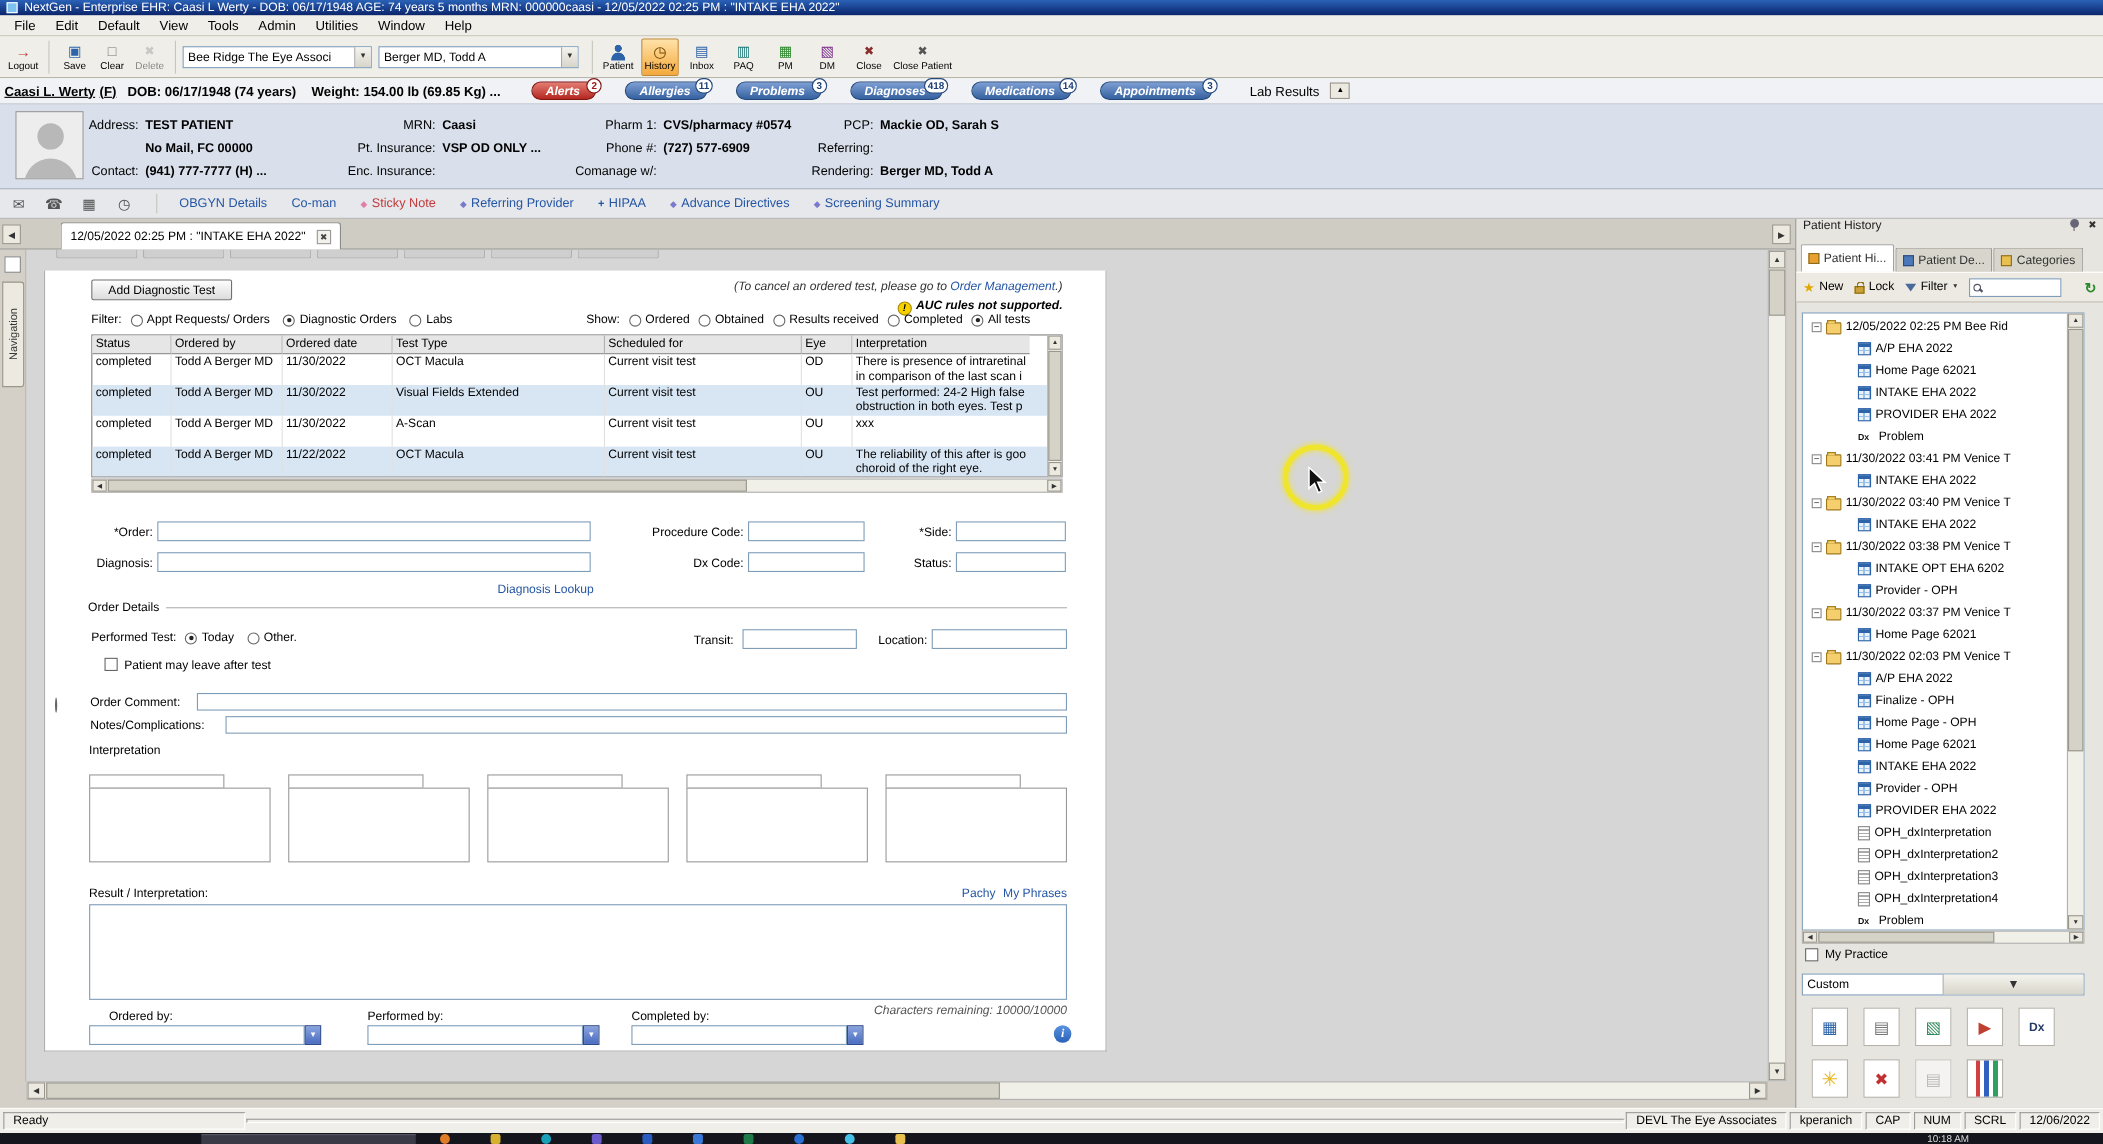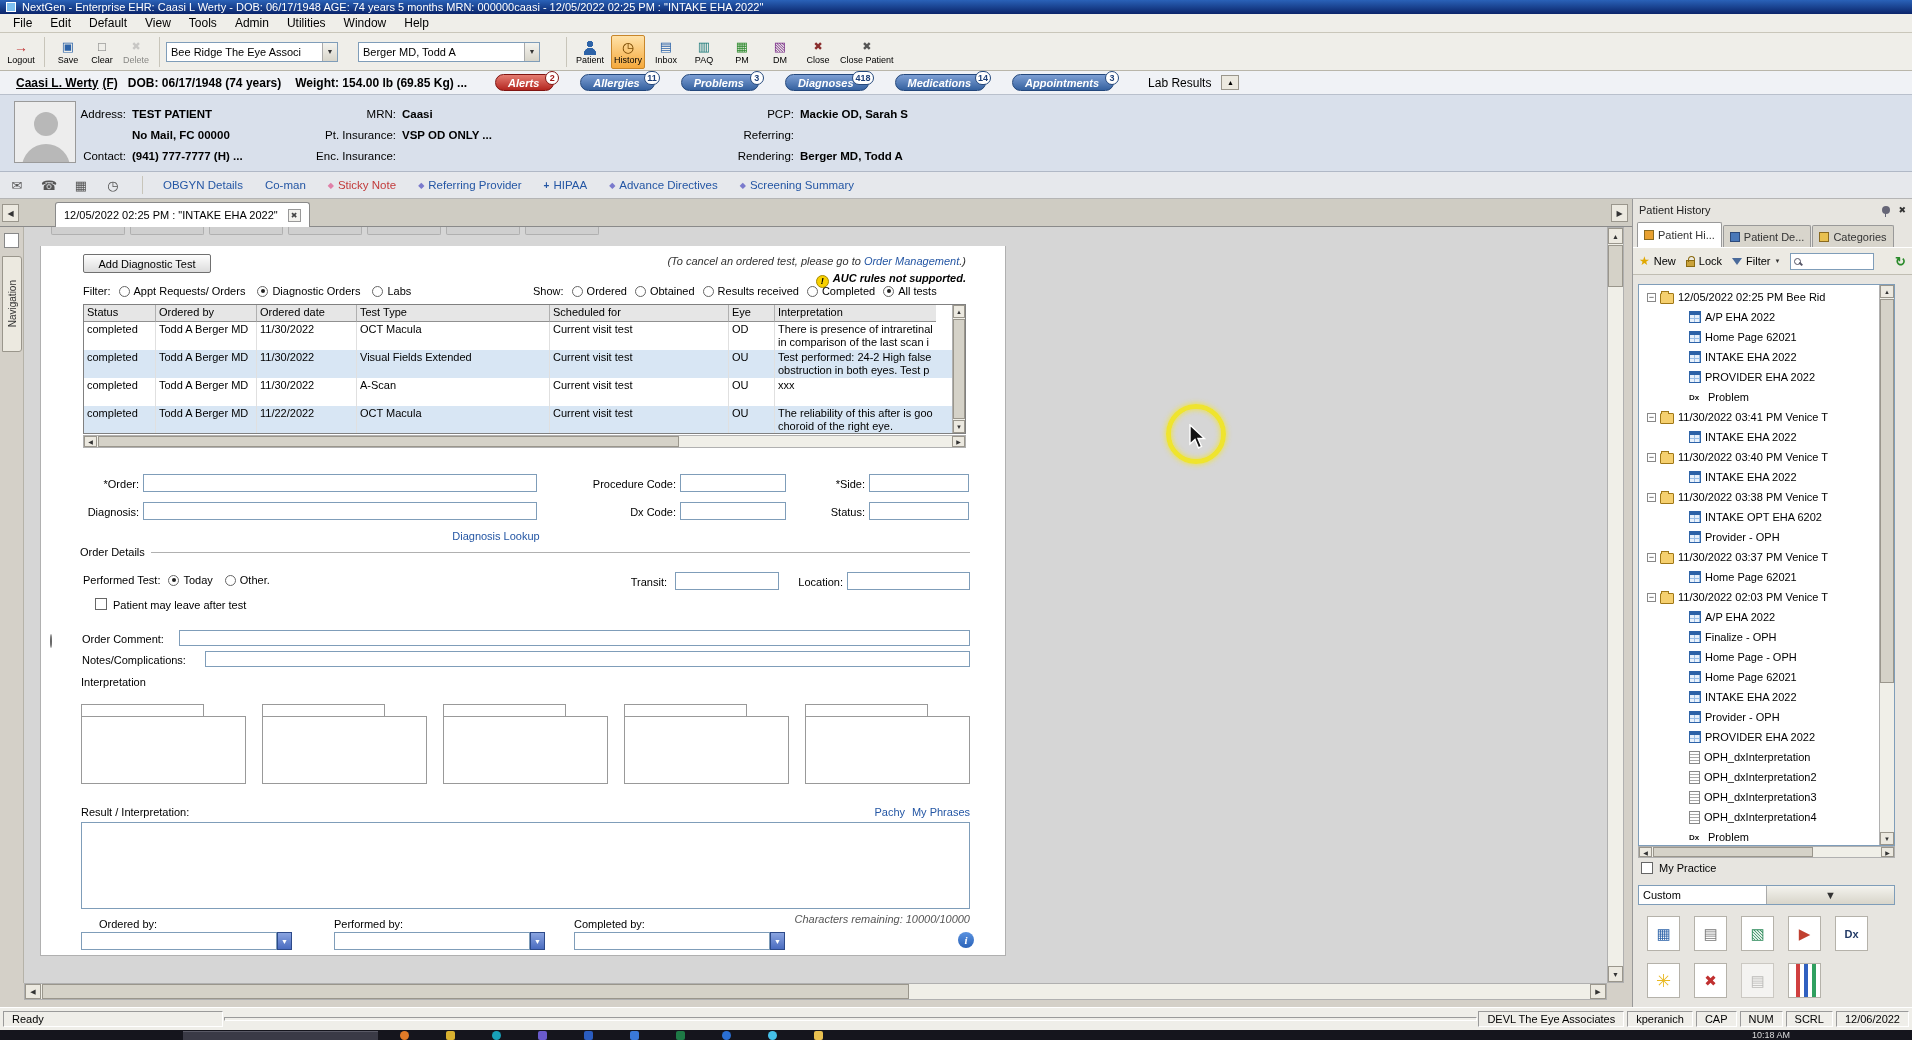--- a/index.html
+++ b/index.html
@@ -21,25 +21,25 @@
 .delete-icon::before{content:"✖";color:#999;font-size:11px;}
 .patient-icon{background:radial-gradient(circle at 8px 5px,#2d63a8 0 3px,transparent 3.5px),radial-gradient(circle at 8px 15px,#2d63a8 0 6px,transparent 6.5px);}
 .history-icon::before{content:"◷";color:#7a4a00;font-size:14px;}
 .inbox-icon::before{content:"▤";color:#2d63a8;}
 .paq-icon::before{content:"▥";color:#1d7a7a;}
 .pm-icon::before{content:"▦";color:#2d8a2d;}
 .dm-icon::before{content:"▧";color:#7a2d8a;}
 .close-icon::before{content:"✖";color:#8a2d2d;font-size:11px;}
 .close-patient-icon::before{content:"✖";color:#555;font-size:11px;}
 .tsep{width:1px;height:30px;background:#c8c5ba;margin:0 6px;flex:none;}
-.combo{height:20px;background:#fff;border:1px solid #7f9db9;display:flex;align-items:center;margin-right:20px;}
+.combo{height:20px;background:#fff;border:1px solid #7f9db9;display:flex;align-items:center;margin-right:6px;}
 .combo-text{flex:1;font-size:11px;padding:0 4px;white-space:nowrap;overflow:hidden;}
 .combo-arrow{width:15px;height:18px;background:linear-gradient(#f4f3ee,#d8d5ca);border-left:1px solid #aaa;font-size:7px;display:flex;align-items:center;justify-content:center;color:#333;}
 
-.banner{height:24px;background:#f0f2f6;border-bottom:1px solid #b9c0cc;display:flex;align-items:center;padding-left:16px;font-size:12px;white-space:nowrap;}
+.banner{height:24px;background:#f0f2f6;border-bottom:1px solid #b9c0cc;display:flex;align-items:center;padding-left:4px;font-size:12px;white-space:nowrap;}
 .pname{font-weight:bold;text-decoration:underline;margin-right:4px;}
 .psex{font-weight:bold;text-decoration:underline;margin-right:10px;}
 .pbold{font-weight:bold;margin-right:14px;}
 .badges{display:flex;gap:26px;margin-left:14px;align-items:center;}
 .pill{position:relative;height:17px;border-radius:9px;padding:0 14px 0 12px;display:flex;align-items:center;color:#fff;font-weight:bold;font-size:11px;font-style:italic;}
 .pill.blue{background:linear-gradient(#7d9fd4,#35619f);border:1px solid #24487c;}
 .pill.red{background:linear-gradient(#e57d72,#b32620);border:1px solid #801512;}
 .pill-cnt{position:absolute;right:-6px;top:-4px;min-width:14px;height:14px;padding:0 2px;border-radius:8px;background:#fff;border:1px solid #24487c;color:#1d3f77;font-size:9px;font-weight:bold;font-style:normal;display:flex;align-items:center;justify-content:center;}
 .pill.red .pill-cnt{color:#a01818;border-color:#801512;}
 .labres{margin-left:34px;font-size:12px;}
@@ -131,21 +131,21 @@
 .dropbtn{width:15px;height:18px;background:linear-gradient(#8aa4e0,#4a6cc0);border:1px solid #2d4a8a;color:#fff;font-size:7px;display:flex;align-items:center;justify-content:center;}
 .infoico{width:16px;height:16px;border-radius:50%;background:linear-gradient(#5a92e0,#2a62b8);color:#fff;font-weight:bold;font-style:italic;font-size:11px;display:flex;align-items:center;justify-content:center;font-family:"Liberation Serif",serif;}
 
 .mvscroll{position:absolute;left:1607px;top:0;width:17px;height:756px;background:#f0efe8;border:1px solid #b0b0b0;display:flex;flex-direction:column;}
 .mvscroll .sarr{height:16px;font-size:7px;}
 .mhscroll{position:absolute;left:24px;top:756px;width:1583px;height:17px;}
 .mhscroll .harr{width:16px;font-size:7px;}
 .mhscroll .hscroll{height:17px;}
 
 .rpanel{position:absolute;left:1632px;top:199px;width:280px;height:808px;background:#e7e5e0;border-left:1px solid #999;}
-.rtitle{height:22px;display:flex;align-items:center;padding:0 6px;font-size:11px;color:#222;}
+.rtitle{height:22px;display:flex;padding:0 6px;font-size:11px;color:#222;}
 .rtitle .sp{flex:1;}
 .pin-icon{width:8px;height:8px;border-radius:50%;background:#667;position:relative;margin-right:8px;}
 .pin-icon::after{content:"";position:absolute;left:3px;top:7px;width:1px;height:4px;background:#667;}
 .rclose{font-size:9px;color:#333;}
 .ptabs{display:flex;padding-left:4px;height:26px;align-items:flex-end;gap:1px;}
 .ptab{height:22px;background:#d8d5cc;border:1px solid #999;border-bottom:none;border-radius:2px 2px 0 0;display:flex;align-items:center;gap:4px;padding:0 6px;font-size:11px;color:#333;}
 .ptab.on{height:25px;background:#fff;}
 .pti{width:10px;height:10px;border:1px solid #8a6a20;flex:none;}
 .pti0{background:#e8a030;} .pti1{background:#4a78b8;border-color:#2d4a7a;} .pti2{background:#e8c050;}
 .rtools{height:28px;display:flex;align-items:center;gap:10px;padding:0 6px;border-top:1px solid #fff;border-bottom:1px solid #c0bdb2;background:#eceae3;}
@@ -356,20 +356,34 @@
       <div class="pdrow">
         <span class="pdl">MRN:</span>
         <span class="pdv">Caasi</span>
       </div>
       <div class="pdrow">
         <span class="pdl">Pt. Insurance:</span>
         <span class="pdv">VSP OD ONLY ...</span>
       </div>
       <div class="pdrow">
         <span class="pdl">Enc. Insurance:</span>
+        <span class="pdv"></span>
+      </div>
+    </div>
+  <div class="pdcol c3">
+      <div class="pdrow">
+        <span class="pdl">Pharm 1:</span>
+        <span class="pdv">CVS/pharmacy #0574</span>
+      </div>
+      <div class="pdrow">
+        <span class="pdl">Phone #:</span>
+        <span class="pdv">(727) 577-6909</span>
+      </div>
+      <div class="pdrow">
+        <span class="pdl">Comanage w/:</span>
         <span class="pdv"></span>
       </div>
     </div>
   <div class="pdcol c4">
       <div class="pdrow">
         <span class="pdl">PCP:</span>
         <span class="pdv">Mackie OD, Sarah S</span>
       </div>
       <div class="pdrow">
         <span class="pdl">Referring:</span>

